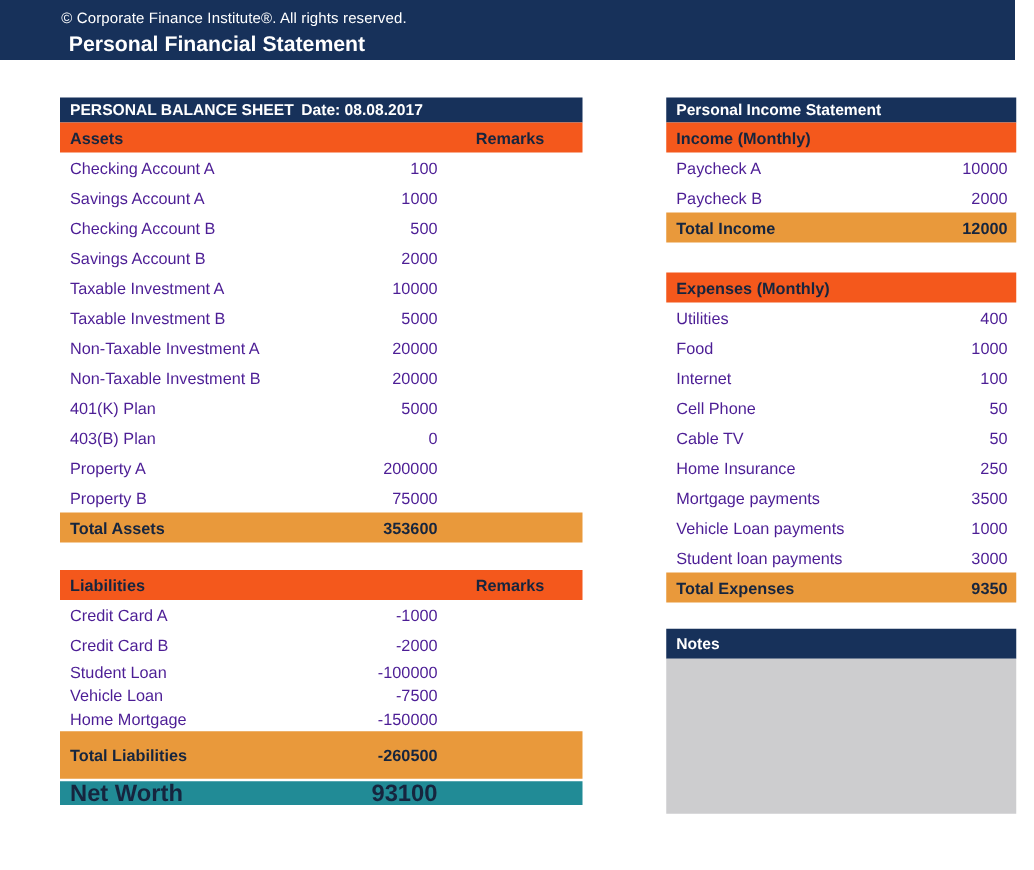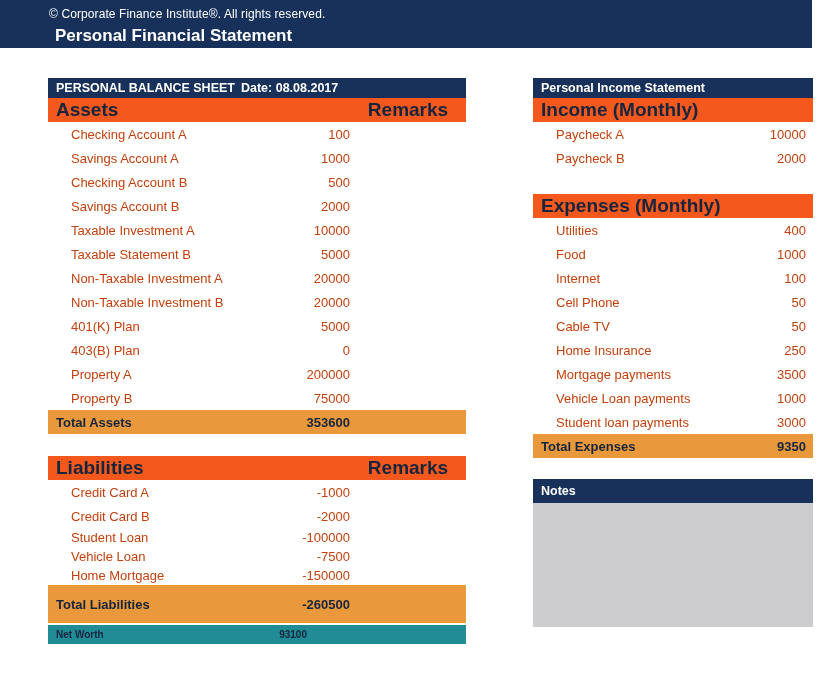--- a/index.html
+++ b/index.html
@@ -25,39 +25,39 @@
   .col-right{left:533px;width:280px;}
   .bar{box-sizing:border-box;}
   .navy-bar{
     background:#17315A;color:#ffffff;height:20px;line-height:20px;
     font-size:12.5px;font-weight:bold;padding-left:8px;display:flex;align-items:center;
   }
   .navy-bar.tall{height:24px;line-height:24px;}
   .navy-bar .date{margin-left:6px;}
   .orange-bar{
     background:#F4581C;color:#16253E;height:24px;
-    font-size:19px;font-weight:bold;
+    font-size:13px;font-weight:bold;
   }
   .gold-bar{
     background:#E9993B;color:#16253E;height:24px;
     font-size:13px;font-weight:bold;
   }
   .teal-bar{
     background:#218B96;color:#16253E;height:19px;
-    font-size:10px;font-weight:bold;gap:43px;
+    font-size:19px;font-weight:bold;
   }
   
   .grid-l{display:grid;grid-template-columns:1fr 110px 116px;align-items:center;}
   .grid-r{display:grid;grid-template-columns:1fr 92px;align-items:center;}
   .cell-label{padding-left:8px;white-space:nowrap;overflow:hidden;}
   .cell-value{text-align:right;white-space:nowrap;}
   .grid-r .cell-value{padding-right:7px;}
   .cell-remarks{text-align:center;}
   
-  .row{height:24px;font-size:13px;color:#c2410c;margin-left:15px;}
+  .row{height:24px;font-size:13px;color:#4c1d95;}
   .liab-rows div.row:nth-of-type(n+3){height:19px;}
   .tl-bar{height:38px;}
   .nw-gap{height:2px;}
   .spacer22{height:22px;}
   .spacer24{height:24px;}
   .spacer21{height:21px;}
   .notes-box{background:#CDCDCF;height:124px;}
 </style>
 </head>
 <body>
@@ -101,21 +101,21 @@
         <div class="cell-label">Savings Account B</div>
         <div class="cell-value">2000</div>
         <div class="cell-remarks"></div>
       </div>
       <div class="row grid-l">
         <div class="cell-label">Taxable Investment A</div>
         <div class="cell-value">10000</div>
         <div class="cell-remarks"></div>
       </div>
       <div class="row grid-l">
-        <div class="cell-label">Taxable Statement B</div>
+        <div class="cell-label">Taxable Investment B</div>
         <div class="cell-value">5000</div>
         <div class="cell-remarks"></div>
       </div>
       <div class="row grid-l">
         <div class="cell-label">Non-Taxable Investment A</div>
         <div class="cell-value">20000</div>
         <div class="cell-remarks"></div>
       </div>
       <div class="row grid-l">
         <div class="cell-label">Non-Taxable Investment B</div>
@@ -219,20 +219,24 @@
   <div class="row grid-r">
         <div class="cell-label">Paycheck A</div>
         <div class="cell-value">10000</div>
       </div>
       <div class="row grid-r">
         <div class="cell-label">Paycheck B</div>
         <div class="cell-value">2000</div>
       </div>
     </div>
 
+  <div class="bar gold-bar grid-r">
+    <div class="cell-label">Total Income</div>
+    <div class="cell-value">12000</div>
+  </div>
 
   <div class="spacer24"></div>
 
   <div class="bar orange-bar grid-r">
     <div class="cell-label">Expenses (Monthly)</div>
     <div class="cell-value"></div>
   </div>
 
   <div>
 

